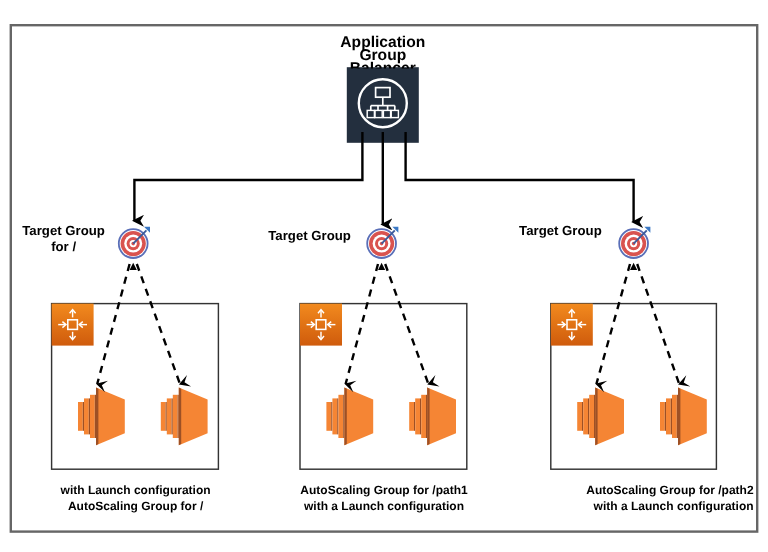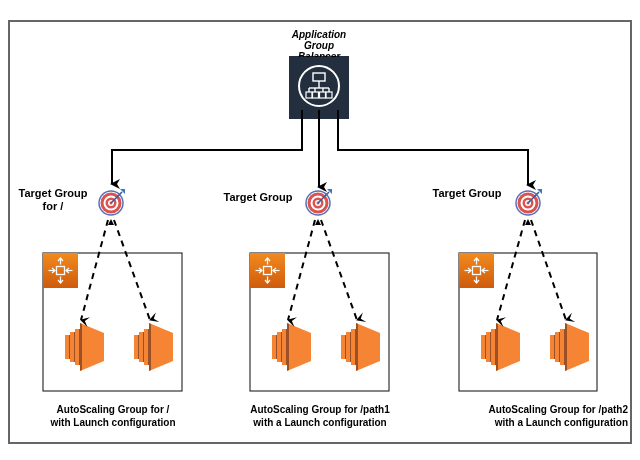--- a/index.html
+++ b/index.html
@@ -1,21 +1,21 @@
 <!DOCTYPE html>
 <html><head>
 <meta charset="utf-8">
 <style>
   html, body { margin: 0; padding: 0; background: #ffffff; }
   body { width: 640px; height: 460px; position: relative; overflow: hidden;
          font-family: "Liberation Sans", sans-serif; }
   #canvas { position: absolute; left: 0; top: 0; }
   .lbl { position: absolute; font-weight: bold; color: #000; text-align: center;
          font-family: "Liberation Sans", sans-serif; line-height: 13px; }
-  .alb-lbl { font-size: 10px; line-height: 11px; width: 80px; font-style: italic; }
+  .alb-lbl { font-size: 13px; line-height: 11px; width: 80px; }
   .tg-lbl { font-size: 11px; width: 110px; }
   .asg-lbl { font-size: 10px; width: 200px; }
 </style>
 </head>
 <body>
 
 <svg id="canvas" width="640" height="460" xmlns="http://www.w3.org/2000/svg">
   <defs>
     <marker id="arrowSolid" markerWidth="10" markerHeight="10" refX="5" refY="8" orient="auto" markerUnits="userSpaceOnUse" viewBox="0 0 10 10">
       <path d="M0,0 L5,10 L10,0 L5,3 Z" fill="#000"></path>
@@ -212,22 +212,22 @@
   <div>for /</div>
 </div>
 <div class="lbl tg-lbl" style="left:203px; top:191px;">
   <div>Target Group</div>
 </div>
 <div class="lbl tg-lbl" style="left:412px; top:187px;">
   <div>Target Group</div>
 </div>
 
 <div class="lbl asg-lbl" style="left:13px; top:403px;">
+  <div>with Launch configuration</div>
   <div>AutoScaling Group for /</div>
-  <div>with Launch configuration</div>
 </div>
 <div class="lbl asg-lbl" style="left:220px; top:403px;">
   <div>AutoScaling Group for /path1</div>
   <div>with a Launch configuration</div>
 </div>
 <div class="lbl asg-lbl" style="left:428px; top:403px;text-align:right;">
   <div>AutoScaling Group for /path2</div>
   <div>with a Launch configuration</div>
 </div>
 

